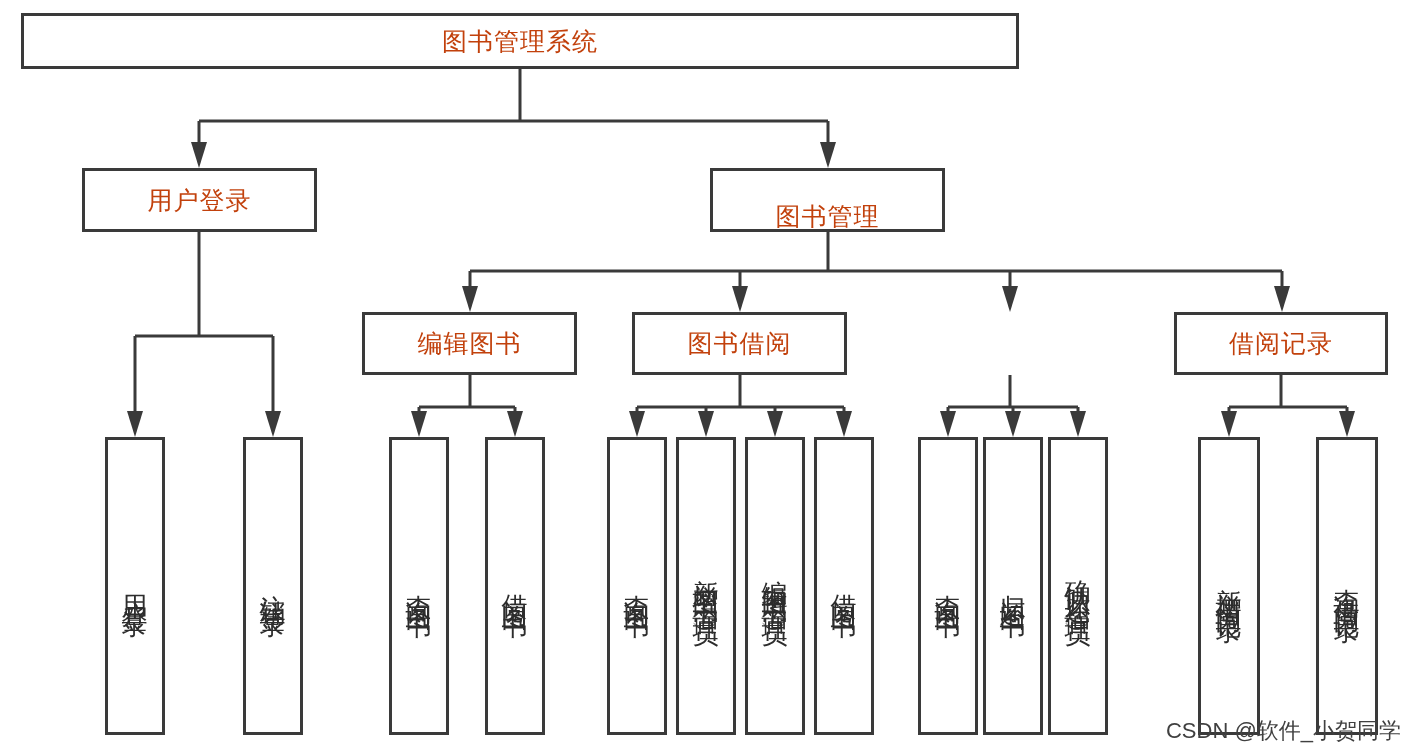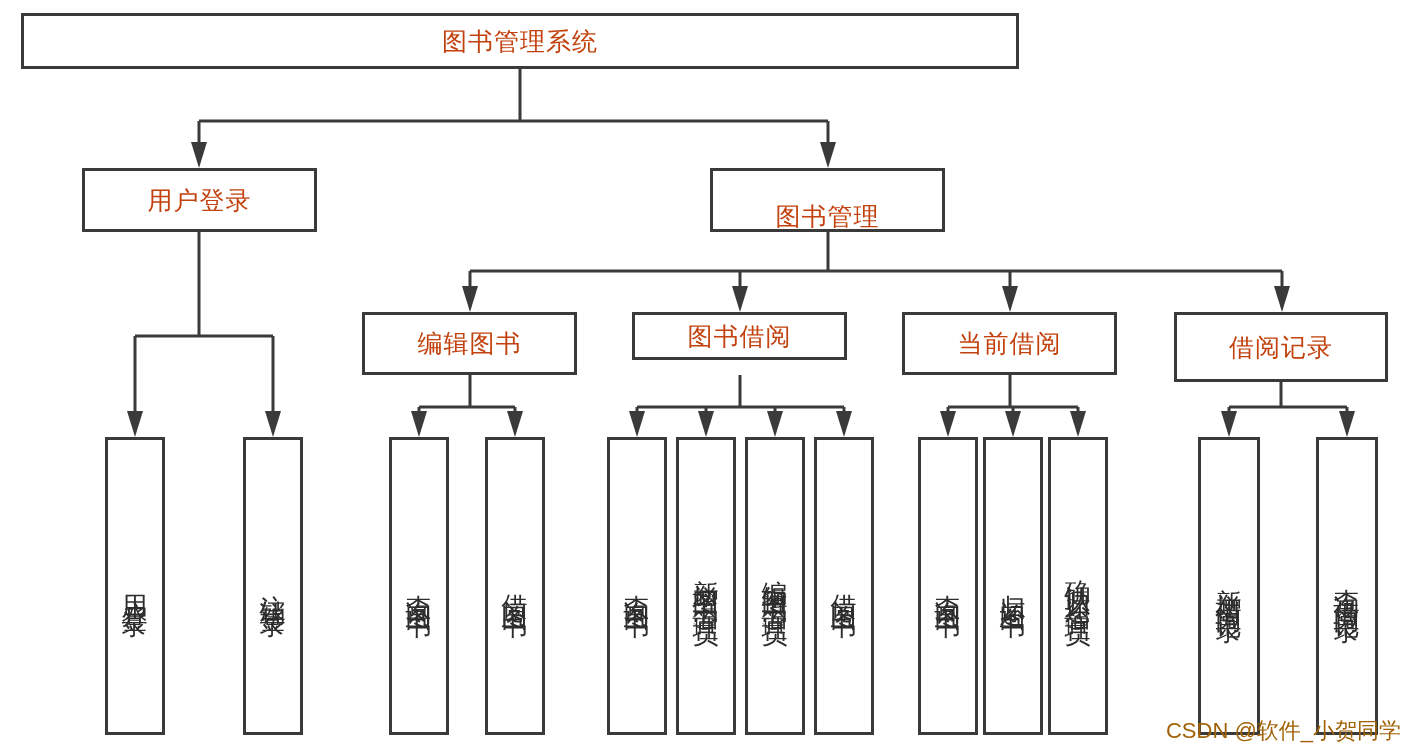--- a/index.html
+++ b/index.html
@@ -61,21 +61,21 @@
     white-space: nowrap;
     color: #2d2d2d;
   }
   .watermark {
     position: absolute;
     right: 4px;
     bottom: 3px;
     z-index: 6;
     font-size: 22px;
     line-height: 1.2;
-    color: #a16207;
+    color: #404040;
     white-space: nowrap;
   }
 </style>
 </head>
 <body>
 
 <div id="canvas">
 
   <svg class="connectors" width="1405" height="747" viewBox="0 0 1405 747" aria-hidden="true">
 
@@ -120,27 +120,24 @@
   <div class="box" style="left:82px; top:168px; width:235px; height:64px;">
     <span class="node-label">用户登录</span>
   </div>
   <div class="box" style="left:710px; top:168px; width:235px; height:64px;align-items:flex-end;">
     <span class="node-label">图书管理</span>
   </div>
 
   <div class="box" style="left:362px; top:312px; width:215px; height:63px;">
     <span class="node-label">编辑图书</span>
   </div>
-  <div class="box" style="left:632px; top:312px; width:215px; height:48px;">
+  <div class="box" style="left:632px; top:312px; width:215px; height:63px;">
     <span class="node-label">图书借阅</span>
   </div>
-  <div class="box" style="left:902px; top:312px; width:215px; height:63px;">
-    <span class="node-label">当前借阅</span>
-  </div>
-  <div class="box" style="left:1174px; top:312px; width:214px; height:70px;">
+  <div class="box" style="left:1174px; top:312px; width:214px; height:63px;">
     <span class="node-label">借阅记录</span>
   </div>
 
   <div class="box" style="left:105px; top:437px; width:60px; height:298px;">
     <span class="leaf-label">用户登录</span>
   </div>
   <div class="box" style="left:243px; top:437px; width:60px; height:298px;">
     <span class="leaf-label">注销登录</span>
   </div>
   <div class="box" style="left:389px; top:437px; width:60px; height:298px;">

